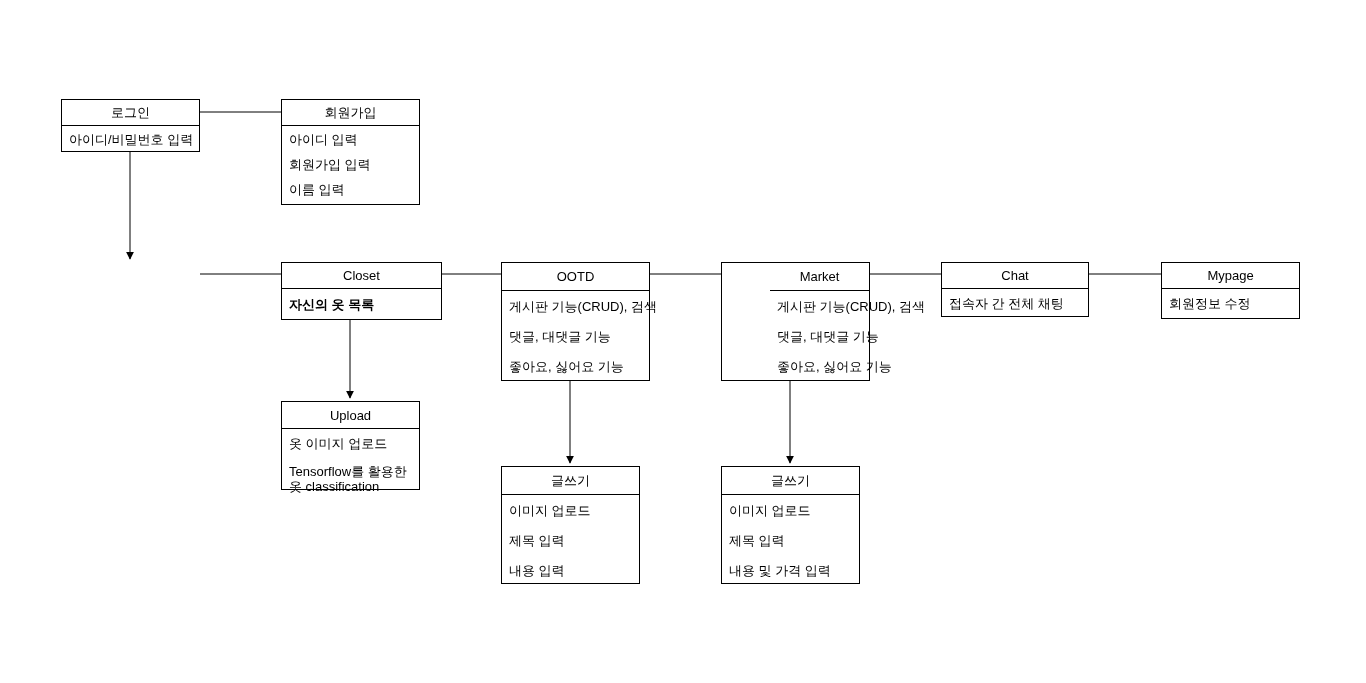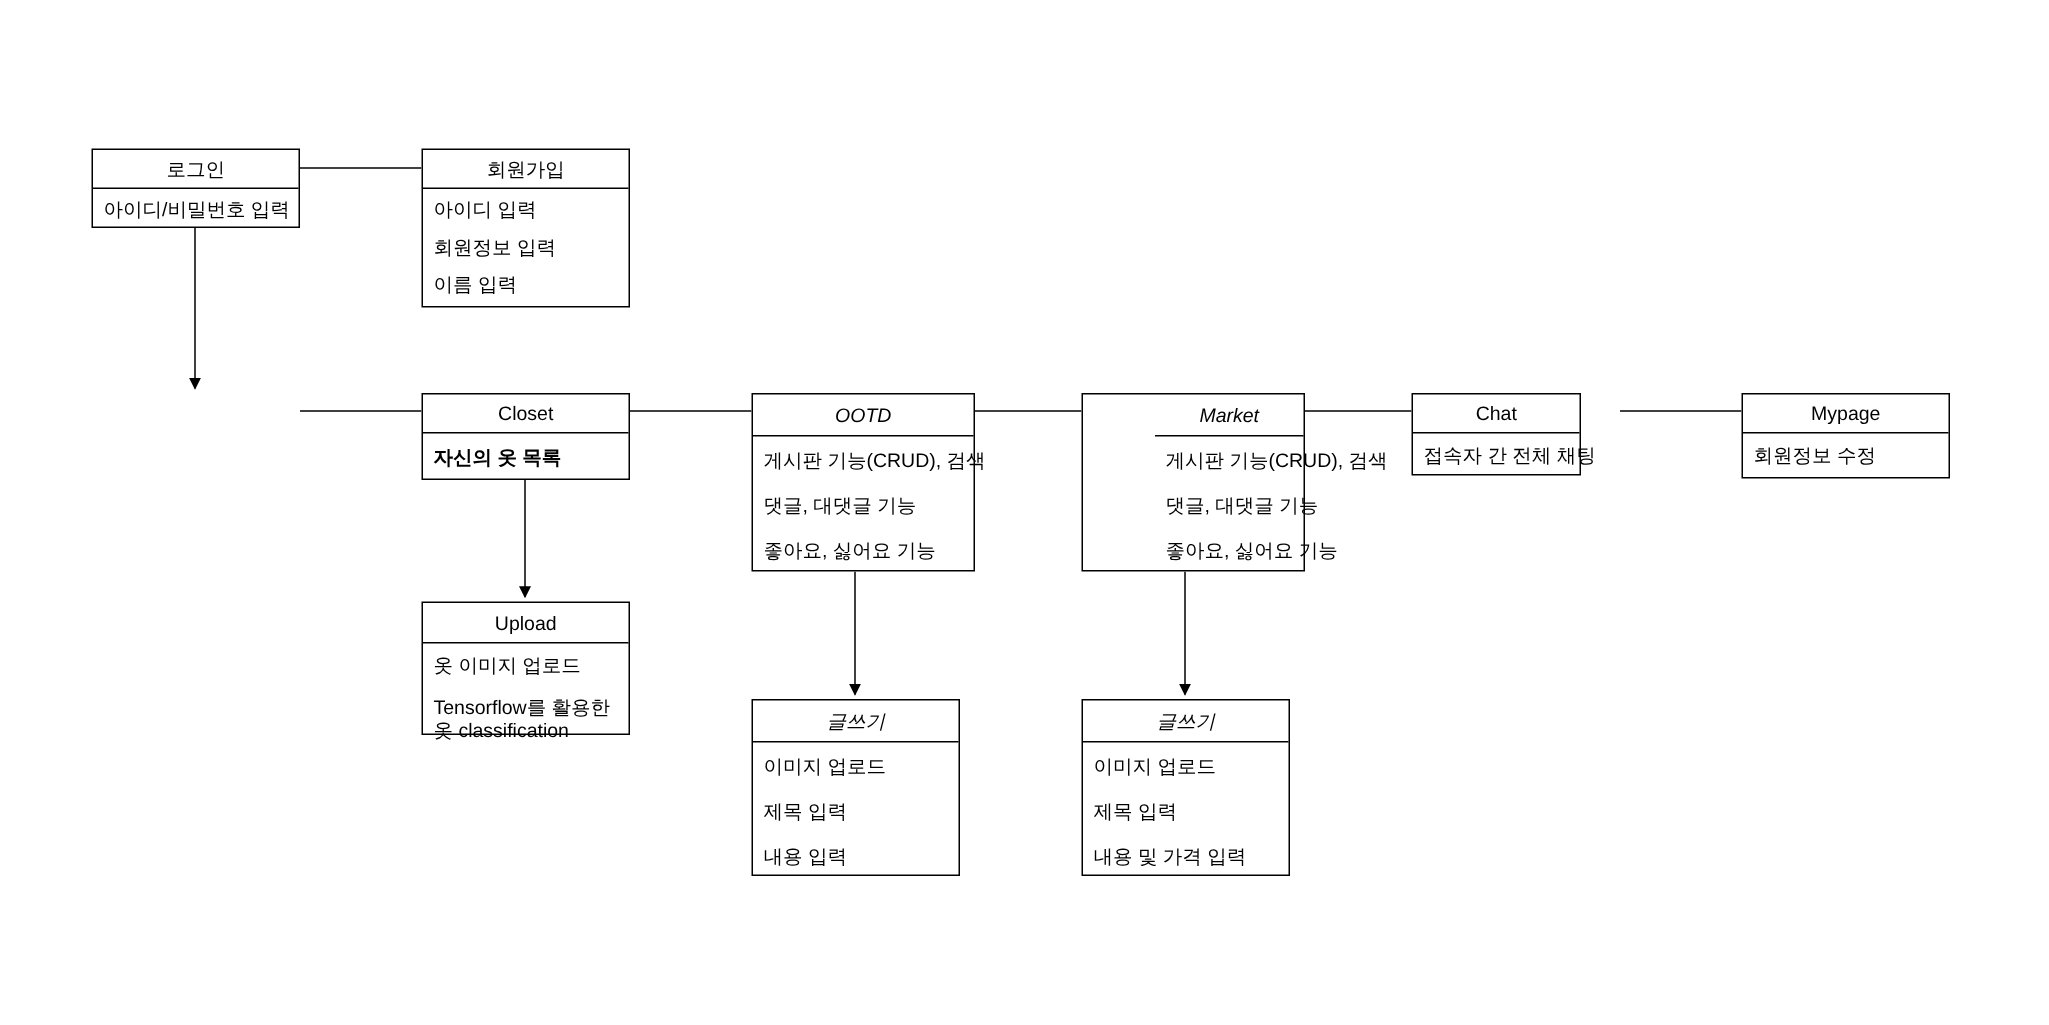--- a/index.html
+++ b/index.html
@@ -28,21 +28,21 @@
   .node-header {
     box-sizing: border-box;
     height: 26px;
     border-bottom: 1px solid #000000;
     display: flex;
     align-items: center;
     justify-content: center;
     text-align: center;
     white-space: nowrap;
   }
-  .node.tall .node-header { height: 28px; font-style: italic; }
+  .node.tall .node-header { height: 28px; }
   .node-body { padding-top: 1px; }
   .node-item {
     height: 25px;
     display: flex;
     align-items: center;
     padding-left: 7px;
     white-space: nowrap;
   }
   .items-lg .node-item { height: 30px; }
   .item-bold { font-weight: bold; }
@@ -82,27 +82,27 @@
     <div class="node-header">로그인</div>
     <div class="node-body">
       <div class="node-item">아이디/비밀번호 입력</div>
     </div>
   </div>
 
   <div class="node" style="left:281px; top:99px; width:139px; height:106px;">
     <div class="node-header">회원가입</div>
     <div class="node-body">
       <div class="node-item">아이디 입력</div>
-      <div class="node-item">회원정보 입력</div>
+      <div class="node-item">회원가입 입력</div>
       <div class="node-item">이름 입력</div>
     </div>
   </div>
 
 
-  <div class="node" style="left:281px; top:262px; width:139px; height:58px;">
+  <div class="node" style="left:281px; top:262px; width:161px; height:58px;">
     <div class="node-header">Closet</div>
     <div class="node-body">
       <div class="node-item item-bold" style="height:29px;">자신의 옷 목록</div>
     </div>
   </div>
 
   <div class="node tall items-lg" style="left:501px; top:262px; width:149px; height:119px;">
     <div class="node-header">OOTD</div>
     <div class="node-body">
       <div class="node-item">게시판 기능(CRUD), 검색</div>
@@ -113,21 +113,21 @@
 
   <div class="node tall items-lg" style="left:721px; top:262px; width:149px; height:119px;padding-left:48px;">
     <div class="node-header">Market</div>
     <div class="node-body">
       <div class="node-item">게시판 기능(CRUD), 검색</div>
       <div class="node-item">댓글, 대댓글 기능</div>
       <div class="node-item">좋아요, 싫어요 기능</div>
     </div>
   </div>
 
-  <div class="node" style="left:941px; top:262px; width:113px; height:55px;">
+  <div class="node" style="left:941px; top:262px; width:148px; height:55px;">
     <div class="node-header">Chat</div>
     <div class="node-body">
       <div class="node-item" style="height:27px;">접속자 간 전체 채팅</div>
     </div>
   </div>
 
   <div class="node" style="left:1161px; top:262px; width:139px; height:57px;">
     <div class="node-header">Mypage</div>
     <div class="node-body">
       <div class="node-item" style="height:28px;">회원정보 수정</div>

